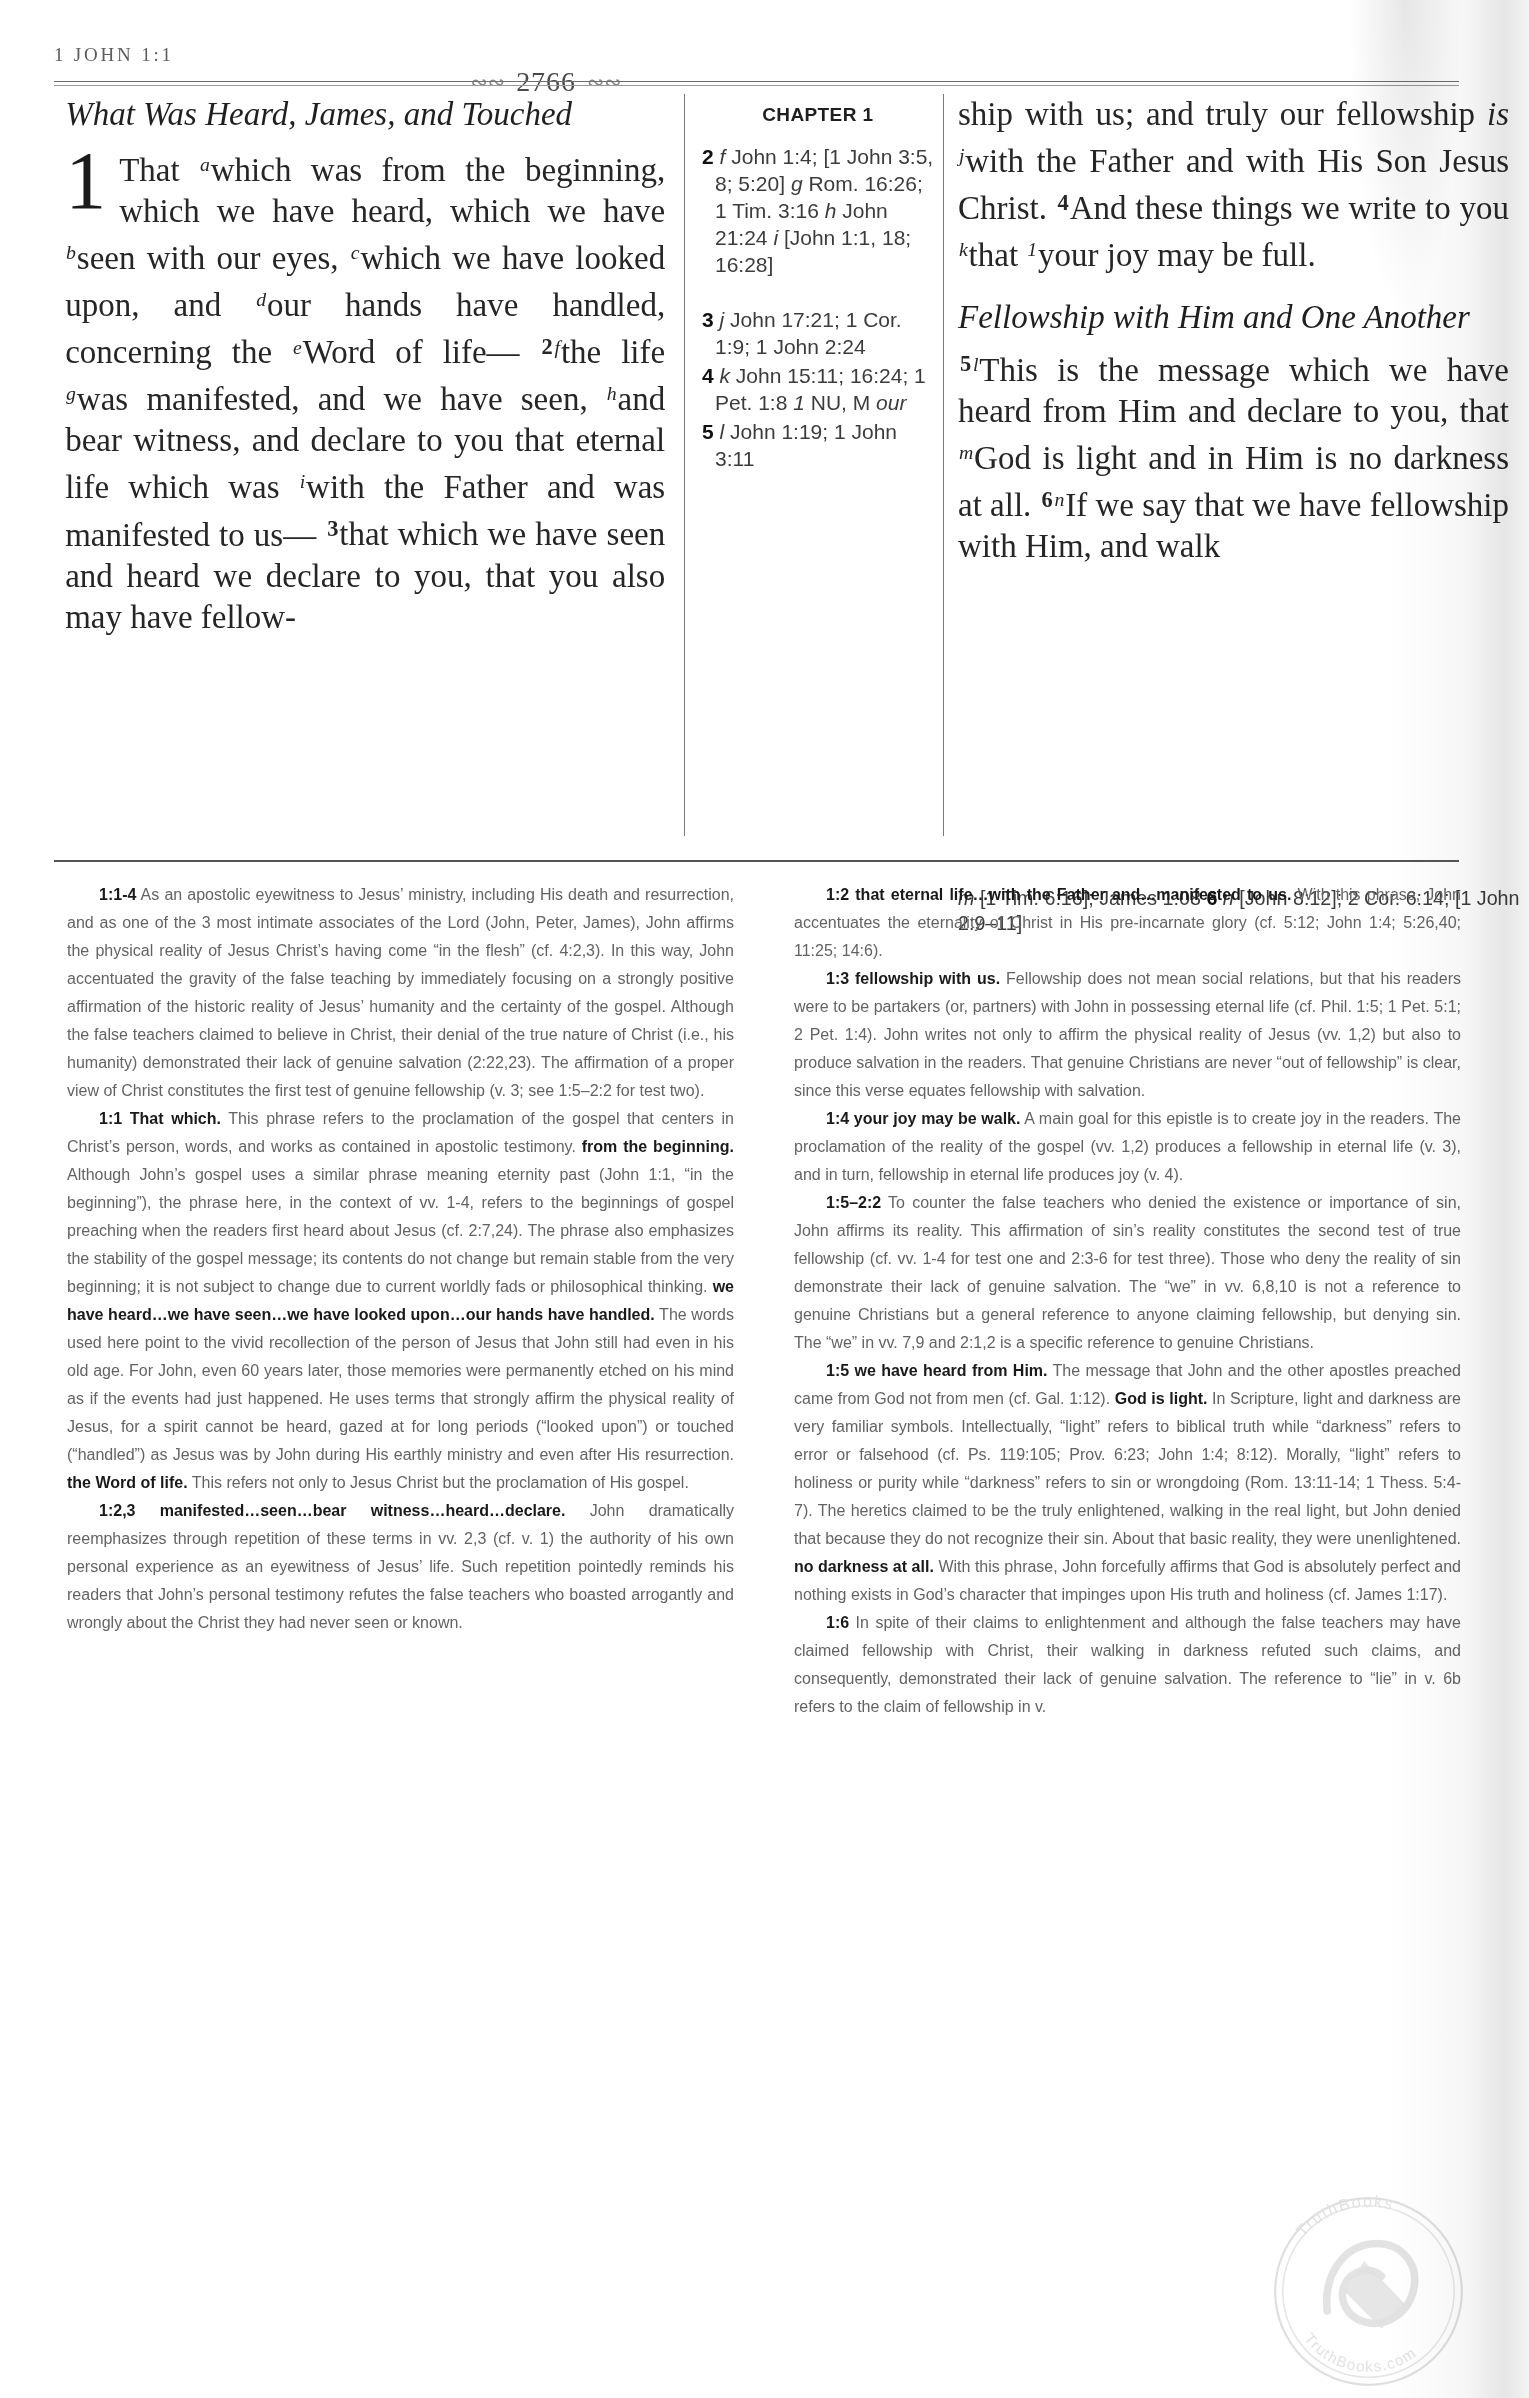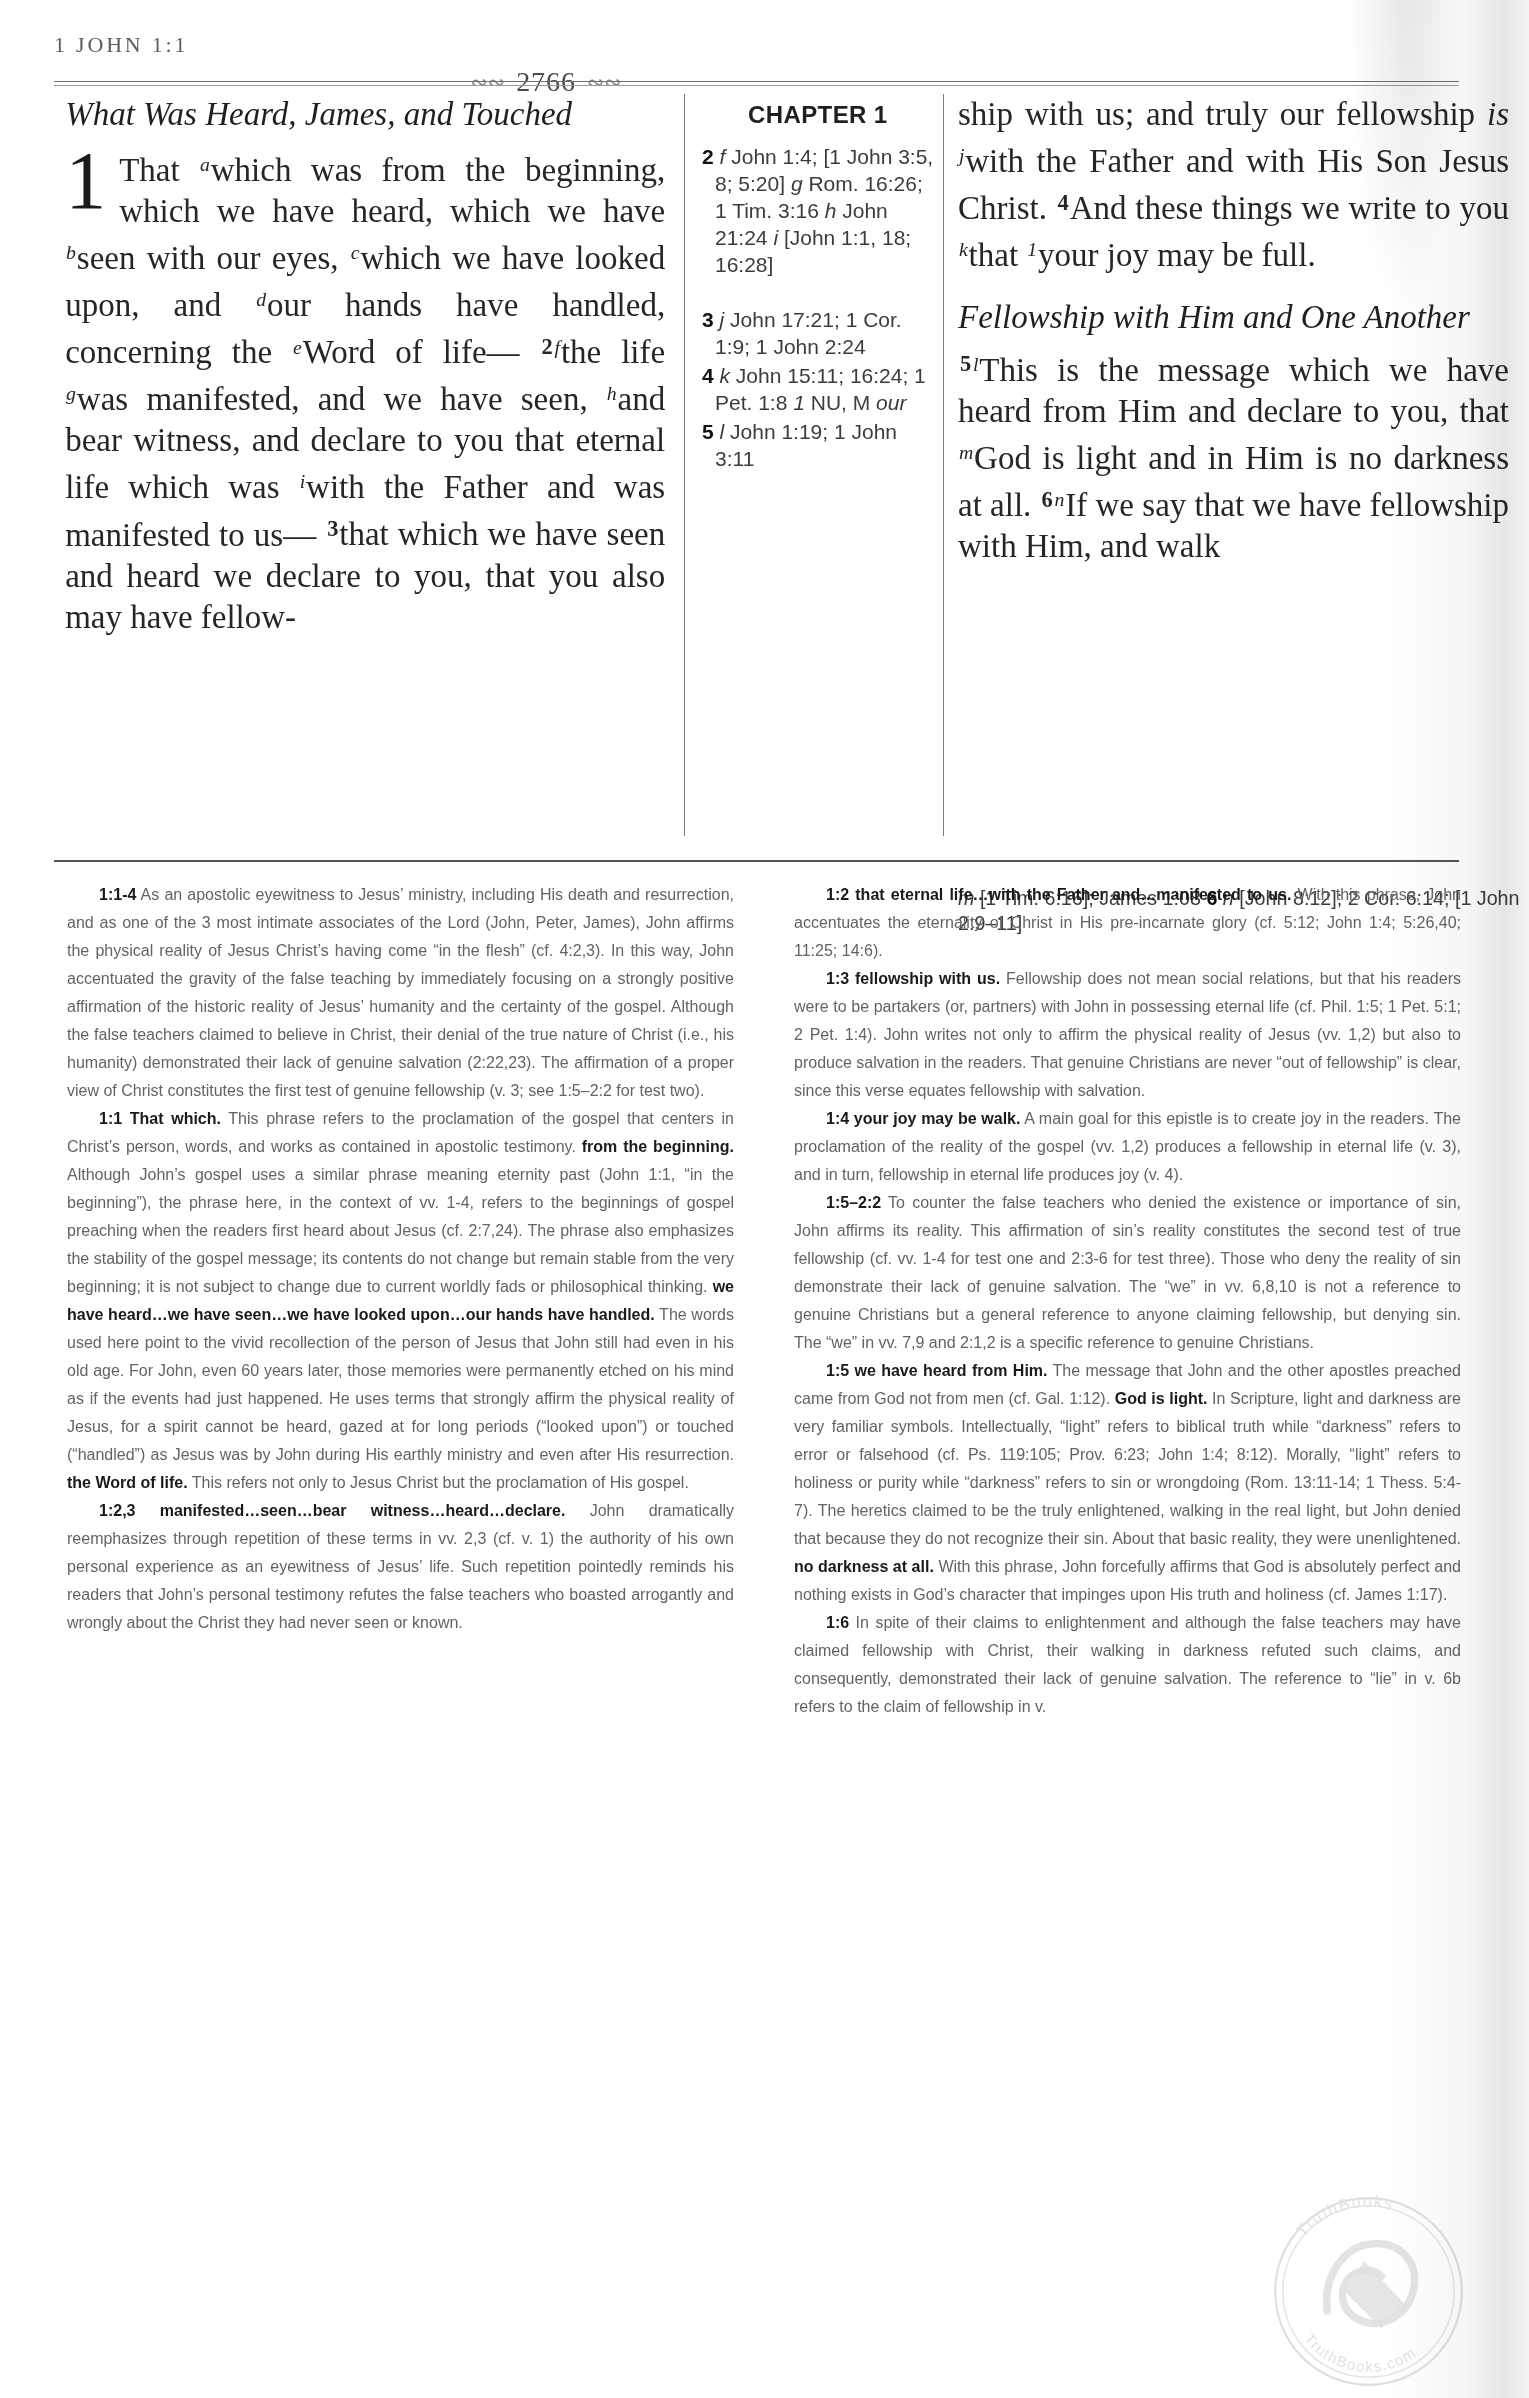--- a/index.html
+++ b/index.html
@@ -22,23 +22,23 @@
     position:absolute; top:0; left:1349px; width:112px; height:309px;
     background:radial-gradient(ellipse at 50% 0%, rgba(0,0,0,0.09) 0%, rgba(0,0,0,0) 72%);
     pointer-events:none; z-index:5;
   }
 
   
   .running-head{
     position:absolute; left:54px; top:32px; width:1405px; height:43px;
   }
   .folio-book{
-    position:absolute; left:0; top:0;
-    font-family:"Liberation Serif", serif;
-    font-size:22px; letter-spacing:2.8px; color:#5c5c5c;
+    position:absolute; left:0; top:12px;
+    font-family:"Liberation Serif", serif;
+    font-size:19px; letter-spacing:2.8px; color:#5c5c5c;
     font-variant:small-caps;
   }
   .folio-center{
     position:absolute; left:0; top:1.9px; width:984px;
     text-align:center;
     font-size:28px; color:#4a4a4a; letter-spacing:0.9px;margin-top:32px;
   }
   .folio-center .orn{ font-size:20.6px; color:#8a8a8a; vertical-align:1.9px; letter-spacing:0; }
   .folio-num{ font-family:"Liberation Serif", serif; font-weight:400; margin:0 11.2px; }
 
@@ -96,21 +96,21 @@
     position:absolute; left:630px; top:0; width:260px; height:742px;
     border-left:1.5px solid #7a7a7a;
     border-right:1.5px solid #7a7a7a;
     box-sizing:border-box;
     padding:3.7px 9.4px 0 17px;
     font-family:"Liberation Sans", sans-serif;
     font-size:21px; line-height:27px;
     color:#3c3c3c;
   }
   .chapter-label{
-    text-align:center; font-weight:700; font-size:24px; letter-spacing:0.4px;
+    text-align:center; font-weight:700; font-size:19px; letter-spacing:0.4px;
     color:#1f1f1f; margin:3.7px 0 15px 0;
   }
   .ref-group{ margin-bottom:1.9px; text-indent:-13px; padding-left:13px; }
   .ref-group .vn{ font-weight:700; color:#111; }
   .ref-group .lt{ font-style:italic; }
   .ref-gap{ height:26px; }
 
   
   .footnote-right{
     position:absolute; left:904px; top:792px; width:562px;

